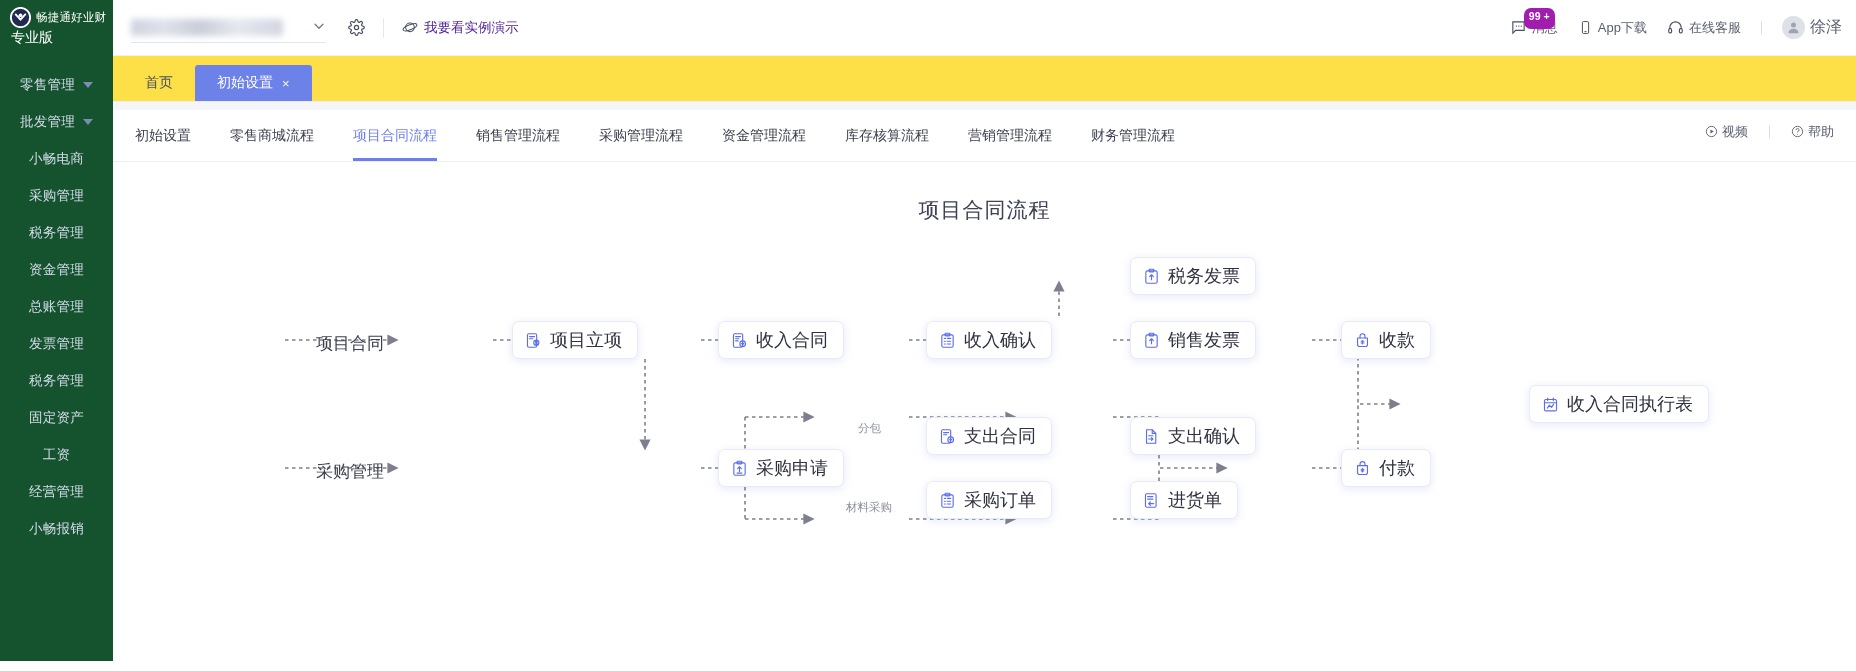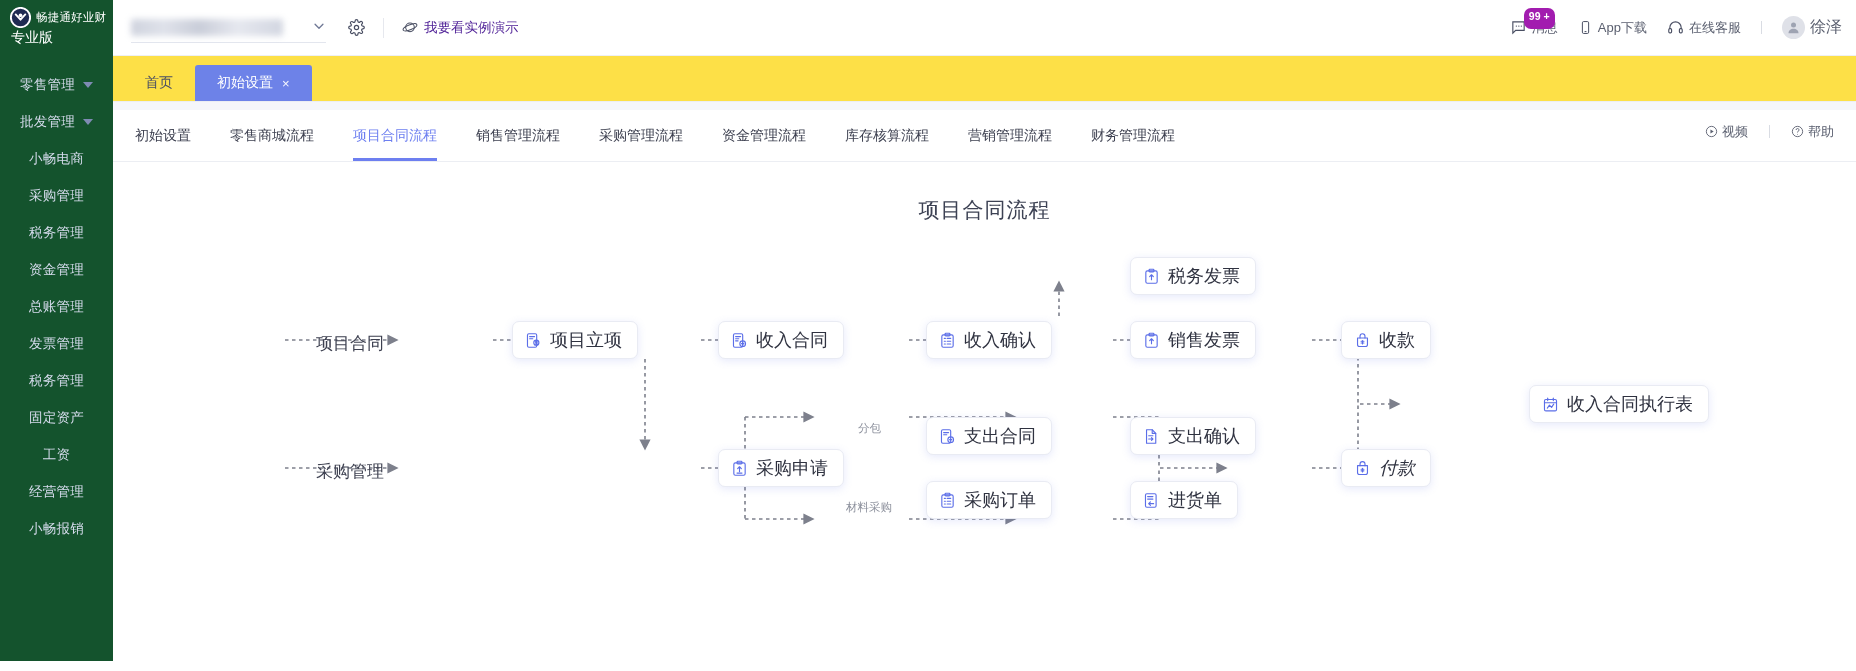--- a/index.html
+++ b/index.html
@@ -466,21 +466,21 @@
             </div>
             <div class="node" style="left: 1017px; top: 253px;">
               <svg class="ico" viewBox="0 0 24 24">
                 <rect x="3.5" y="2.5" width="15" height="19" rx="2" fill="none" stroke="#5b6ee8" stroke-width="1.6" stroke-linecap="round" stroke-linejoin="round"></rect>
                 <line x1="6.5" y1="6.5" x2="14" y2="6.5" fill="none" stroke="#5b6ee8" stroke-width="1.6" stroke-linecap="round" stroke-linejoin="round"></line>
                 <line x1="6.5" y1="10" x2="14" y2="10" fill="none" stroke="#5b6ee8" stroke-width="1.6" stroke-linecap="round" stroke-linejoin="round"></line>
                 <path d="M15 16.5H8M10.5 14l-2.5 2.5 2.5 2.5" fill="none" stroke="#5b6ee8" stroke-width="1.6" stroke-linecap="round" stroke-linejoin="round"></path>
               </svg>
               <span>进货单</span>
             </div>
-            <div class="node" style="left: 1228px; top: 221px; font-style: italic;">
+            <div class="node" style="left: 1228px; top: 221px;">
               <svg class="ico" viewBox="0 0 24 24">
                 <path d="M5 8h14v9.5a3 3 0 0 1-3 3H8a3 3 0 0 1-3-3z" fill="none" stroke="#5b6ee8" stroke-width="1.6" stroke-linecap="round" stroke-linejoin="round"></path>
                 <path d="M8.5 8V5.8a3.5 3.5 0 0 1 7 0V8" fill="none" stroke="#5b6ee8" stroke-width="1.6" stroke-linecap="round" stroke-linejoin="round"></path>
                 <path d="M10 13h4M10 15.3h4M12 11.8v5" fill="none" stroke="#5b6ee8" stroke-width="1.6" stroke-linecap="round" stroke-linejoin="round"></path>
               </svg>
               <span>付款</span>
             </div>
             <div class="edge-label" style="left: 745px; top: 193px;">分包</div>
             <div class="edge-label" style="left: 733px; top: 272px;">材料采购</div>
           </div>

